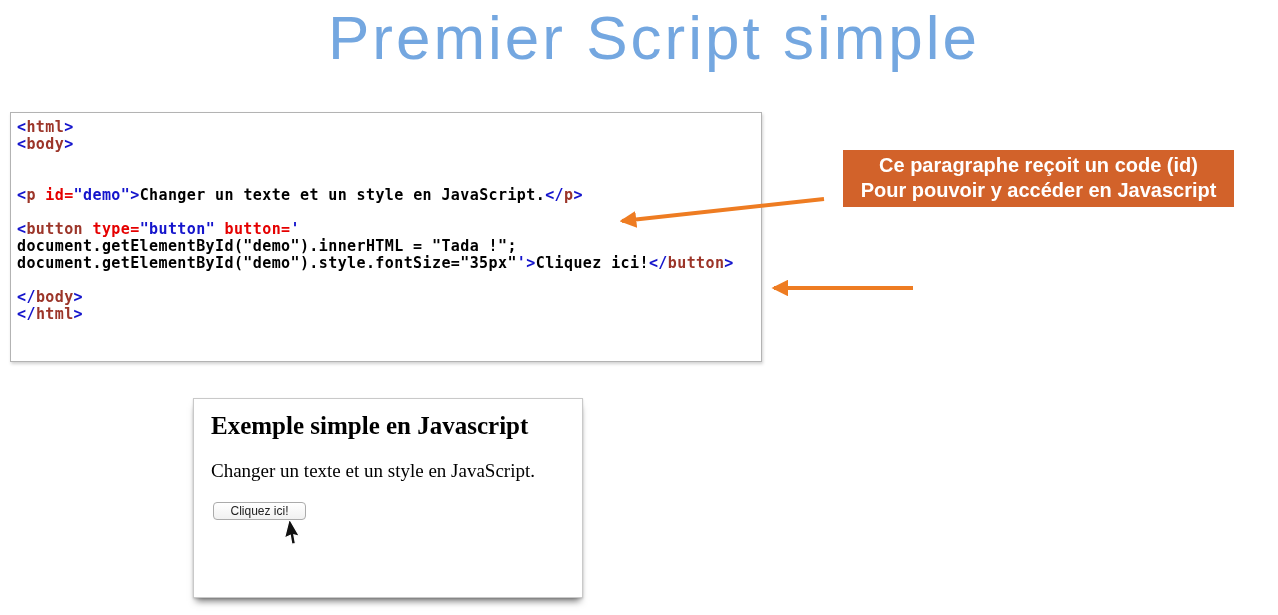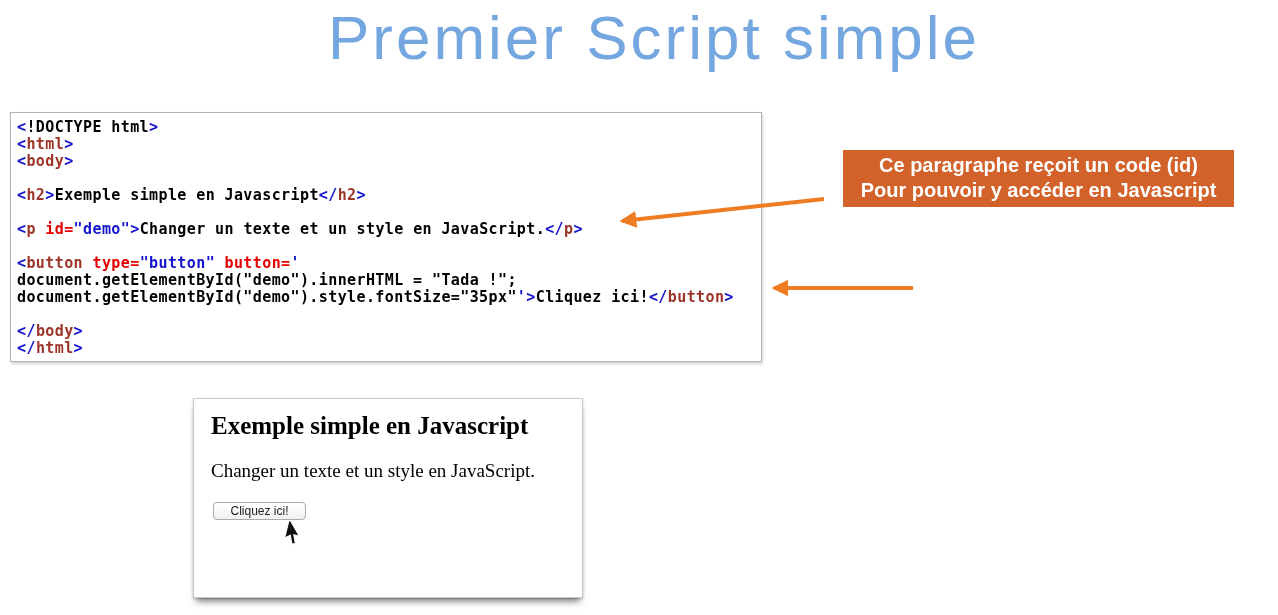--- a/index.html
+++ b/index.html
@@ -73,25 +73,23 @@
   .cursor-icon{position:absolute;left:88px;top:121px;width:22px;height:26px;}
 </style>
 </head>
 <body>
 
 <div class="stage">
 
   <div class="page-title">Premier Script simple</div>
 
   <div class="code-box" id="code-box">
-      <div class="code-line"><span class="c-p">&lt;</span><span class="c-x">!DOCTYPE html</span><span class="c-p">&gt;</span></div>
       <div class="code-line"><span class="c-p">&lt;</span><span class="c-t">html</span><span class="c-p">&gt;</span></div>
       <div class="code-line"><span class="c-p">&lt;</span><span class="c-t">body</span><span class="c-p">&gt;</span></div>
       <div class="code-line">&nbsp;</div>
-      <div class="code-line"><span class="c-p">&lt;</span><span class="c-t">h2</span><span class="c-p">&gt;</span><span class="c-x">Exemple simple en Javascript</span><span class="c-p">&lt;/</span><span class="c-t">h2</span><span class="c-p">&gt;</span></div>
       <div class="code-line">&nbsp;</div>
       <div class="code-line"><span class="c-p">&lt;</span><span class="c-t">p</span><span class="c-a"> id=</span><span class="c-v">"demo"</span><span class="c-p">&gt;</span><span class="c-x">Changer un texte et un style en JavaScript.</span><span class="c-p">&lt;/</span><span class="c-t">p</span><span class="c-p">&gt;</span></div>
       <div class="code-line">&nbsp;</div>
       <div class="code-line"><span class="c-p">&lt;</span><span class="c-t">button</span><span class="c-a"> type=</span><span class="c-v">"button"</span><span class="c-a"> button=</span><span class="c-v">'</span></div>
       <div class="code-line"><span class="c-x">document.getElementById("demo").innerHTML = "Tada !";</span></div>
       <div class="code-line"><span class="c-x">document.getElementById("demo").style.fontSize="35px"</span><span class="c-v">'</span><span class="c-p">&gt;</span><span class="c-x">Cliquez ici!</span><span class="c-p">&lt;/</span><span class="c-t">button</span><span class="c-p">&gt;</span></div>
       <div class="code-line">&nbsp;</div>
       <div class="code-line"><span class="c-p">&lt;/</span><span class="c-t">body</span><span class="c-p">&gt;</span></div>
       <div class="code-line"><span class="c-p">&lt;/</span><span class="c-t">html</span><span class="c-p">&gt;</span></div>
     </div>

